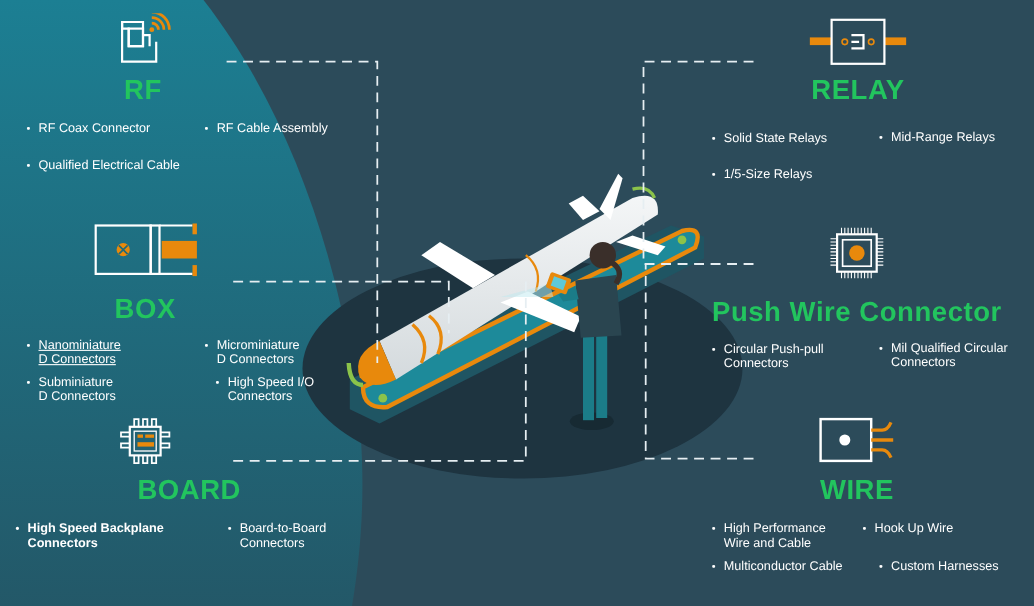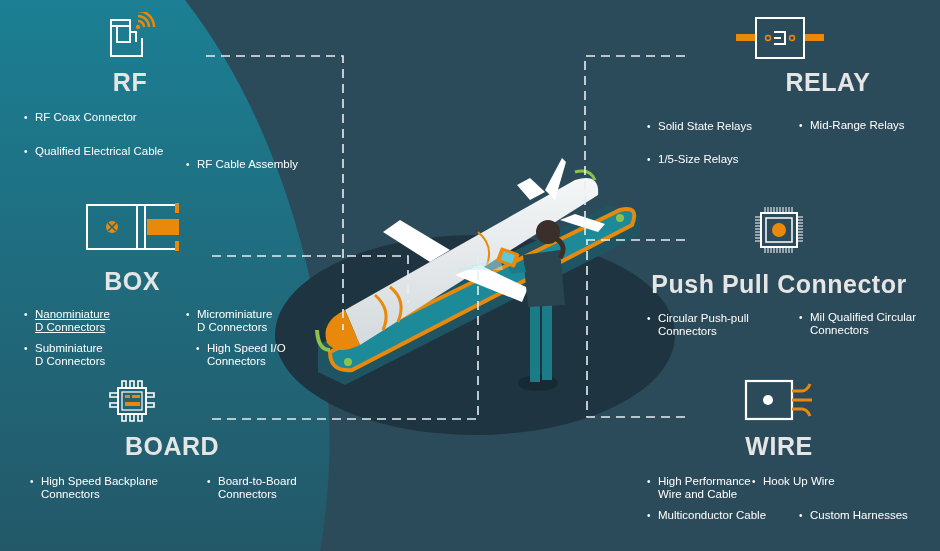--- a/index.html
+++ b/index.html
@@ -10,21 +10,21 @@
     background: #2c4b5a;
     color: #ffffff;
   }
   .bg { position: absolute; inset: 0; width: 940px; height: 551px; }
   .section-title {
     position: absolute;
     font-weight: bold;
     font-size: 25px;
     letter-spacing: 0.5px;
     text-align: center;
-    color: #e5e5e5;
+    color: #22c55e;
     transform: translateX(-50%);
     white-space: nowrap;
   }
   .item {
     position: absolute;
     font-size: 11.5px;
     line-height: 13px;
     color: #ffffff;
     padding-left: 11px;
     white-space: nowrap;
@@ -110,21 +110,21 @@
     <rect x="9" y="14" width="13" height="16" fill="none" stroke="#fff" stroke-width="2"></rect>
     <path d="M3 8 L3 44 L34 44 L34 26" fill="none" stroke="#fff" stroke-width="2"></path>
     <path d="M22 20 L28 20 L28 30" fill="none" stroke="#fff" stroke-width="2"></path>
     <circle cx="30" cy="15" r="2.2" fill="#e8890c"></circle>
     <path d="M30 9 A6 6 0 0 1 36 15" fill="none" stroke="#e8890c" stroke-width="2.5"></path>
     <path d="M30 4 A11 11 0 0 1 41 15" fill="none" stroke="#e8890c" stroke-width="2.5"></path>
     <path d="M30 -1 A16 16 0 0 1 46 15" fill="none" stroke="#e8890c" stroke-width="2.5"></path>
   </svg>
   <div class="section-title" style="left:130px;top:68px;">RF</div>
   <div class="item" style="left:24px;top:111px;">RF Coax Connector</div>
-  <div class="item" style="left:186px;top:111px;margin-top:47px;">RF Cable Assembly</div>
+  <div class="item" style="left:186px;top:111px;">RF Cable Assembly</div>
   <div class="item" style="left:24px;top:145px;">Qualified Electrical Cable</div>
 </div>
 
 <div>
   <svg class="icon" style="left:85px;top:203px" width="96" height="50" viewBox="0 0 96 50">
     <rect x="2" y="2" width="50" height="44" fill="none" stroke="#fff" stroke-width="2"></rect>
     <rect x="52" y="2" width="8" height="44" fill="none" stroke="#fff" stroke-width="2"></rect>
     <path d="M60 2 L90 2 M60 46 L90 46" stroke="#fff" stroke-width="2"></path>
     <rect x="90" y="0" width="4" height="10" fill="#e8890c"></rect>
     <rect x="90" y="38" width="4" height="10" fill="#e8890c"></rect>
@@ -159,58 +159,58 @@
       <path d="M16 36 L16 43 L20 43 L20 36 M24 36 L24 43 L28 43 L28 36 M32 36 L32 43 L36 43 L36 36"></path>
       <path d="M12 15 L4 15 L4 19 L12 19 M12 25 L4 25 L4 29 L12 29"></path>
       <path d="M40 15 L48 15 L48 19 L40 19 M40 25 L48 25 L48 29 L40 29"></path>
     </g>
     <rect x="16" y="14" width="20" height="18" fill="none" stroke="#fff" stroke-width="1.2"></rect>
     <rect x="19" y="17" width="5" height="3" fill="#e8890c"></rect>
     <rect x="26" y="17" width="8" height="3" fill="#e8890c"></rect>
     <rect x="19" y="24" width="15" height="4" fill="#e8890c"></rect>
   </svg>
   <div class="section-title" style="left:132px;top:432px;margin-left:40px;">BOARD</div>
-  <div class="item" style="left:30px;top:475px;">
+  <div class="item" style="left:14px;top:475px;font-weight:bold;">
     <div>High Speed Backplane</div>
     <div>Connectors</div>
   </div>
   <div class="item" style="left:207px;top:475px;">
     <div>Board-to-Board</div>
     <div>Connectors</div>
   </div>
 </div>
 
 <div>
   <svg class="icon" style="left:736px;top:16px" width="88" height="44" viewBox="0 0 88 44">
     <rect x="0" y="18" width="20" height="7" fill="#e8890c"></rect>
     <rect x="68" y="18" width="20" height="7" fill="#e8890c"></rect>
     <rect x="20" y="2" width="48" height="40" fill="none" stroke="#fff" stroke-width="2"></rect>
     <circle cx="32" cy="22" r="2.5" fill="none" stroke="#e8890c" stroke-width="1.5"></circle>
     <circle cx="56" cy="22" r="2.5" fill="none" stroke="#e8890c" stroke-width="1.5"></circle>
     <path d="M38 16 L49 16 L49 28 L38 28 M38 22 L45 22" fill="none" stroke="#fff" stroke-width="2"></path>
   </svg>
-  <div class="section-title" style="left:780px;top:68px;margin-left:48px;">RELAY</div>
+  <div class="section-title" style="left:780px;top:68px;">RELAY</div>
   <div class="item" style="left:647px;top:120px;">Solid State Relays</div>
   <div class="item" style="left:799px;top:119px;">Mid-Range Relays</div>
   <div class="item" style="left:647px;top:153px;">1/5-Size Relays</div>
 </div>
 
 <div>
   <svg class="icon" style="left:753px;top:205px" width="52" height="50" viewBox="0 0 52 50">
     <g stroke="#fff" stroke-width="1">
       <path d="M12 2 V8 M15 2 V8 M18 2 V8 M21 2 V8 M24 2 V8 M27 2 V8 M30 2 V8 M33 2 V8 M36 2 V8 M39 2 V8"></path>
       <path d="M12 42 V48 M15 42 V48 M18 42 V48 M21 42 V48 M24 42 V48 M27 42 V48 M30 42 V48 M33 42 V48 M36 42 V48 M39 42 V48"></path>
       <path d="M2 12 H8 M2 15 H8 M2 18 H8 M2 21 H8 M2 24 H8 M2 27 H8 M2 30 H8 M2 33 H8 M2 36 H8"></path>
       <path d="M44 12 H50 M44 15 H50 M44 18 H50 M44 21 H50 M44 24 H50 M44 27 H50 M44 30 H50 M44 33 H50 M44 36 H50"></path>
     </g>
     <rect x="8" y="8" width="36" height="34" fill="none" stroke="#fff" stroke-width="2"></rect>
     <rect x="13" y="13" width="26" height="24" fill="none" stroke="#fff" stroke-width="1.5"></rect>
     <circle cx="26" cy="25" r="7" fill="#e8890c"></circle>
   </svg>
-  <div class="section-title" style="left:779px;top:270px;">Push Pull Connector</div>
+  <div class="section-title" style="left:779px;top:270px;">Push Wire Connector</div>
   <div class="item" style="left:647px;top:312px;">
     <div>Circular Push-pull</div>
     <div>Connectors</div>
   </div>
   <div class="item" style="left:799px;top:311px;">
     <div>Mil Qualified Circular</div>
     <div>Connectors</div>
   </div>
 </div>
 
@@ -220,21 +220,21 @@
     <circle cx="24" cy="21" r="5" fill="#fff"></circle>
     <path d="M48 12 L58 12 Q63 12 66 5" fill="none" stroke="#e8890c" stroke-width="3"></path>
     <path d="M48 21 L68 21" fill="none" stroke="#e8890c" stroke-width="3"></path>
     <path d="M48 30 L58 30 Q63 30 66 37" fill="none" stroke="#e8890c" stroke-width="3"></path>
   </svg>
   <div class="section-title" style="left:779px;top:432px;text-align:center;">WIRE</div>
   <div class="item" style="left:647px;top:475px;">
     <div>High Performance</div>
     <div>Wire and Cable</div>
   </div>
-  <div class="item" style="left:752px;top:475px;text-align:right;">
+  <div class="item" style="left:784px;top:475px;text-align:right;">
     <div>Hook Up Wire</div>
   </div>
   <div class="item" style="left:647px;top:509px;">
     <div>Multiconductor Cable</div>
   </div>
   <div class="item" style="left:799px;top:509px;">
     <div>Custom Harnesses</div>
   </div>
 </div>
 

